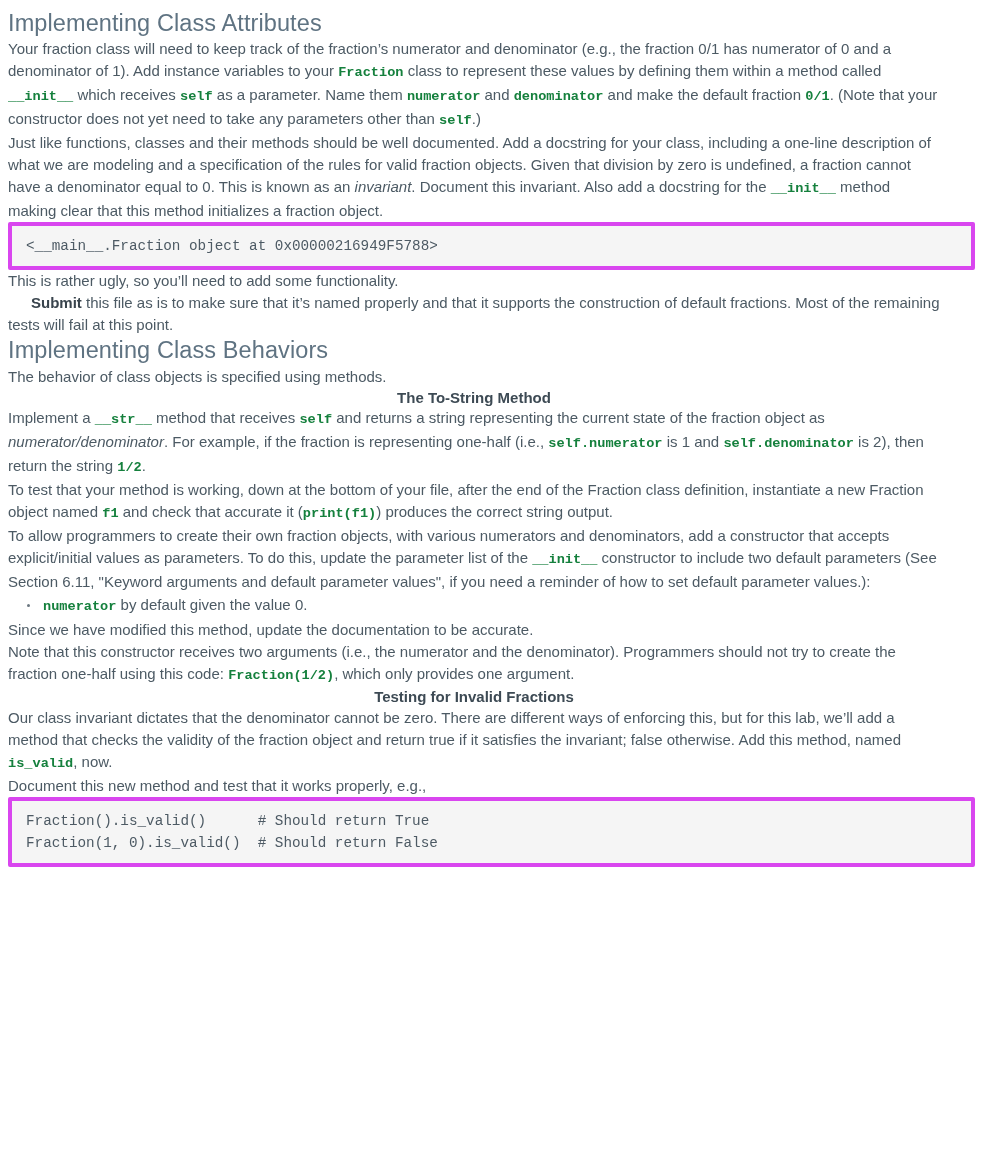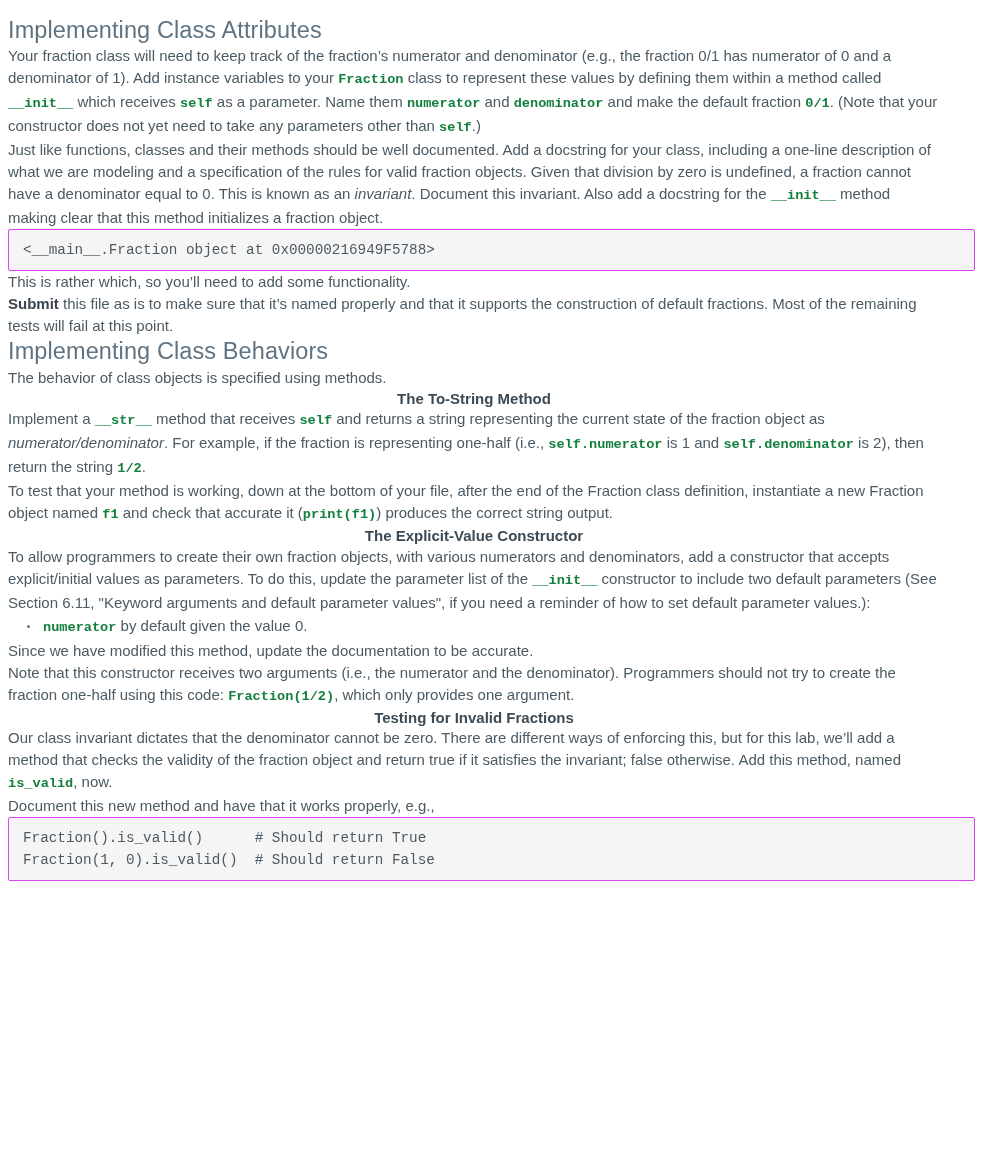--- a/index.html
+++ b/index.html
@@ -11,21 +11,21 @@
   body {
     width: 990px;
     min-height: 1160px;
     font-family: "Liberation Sans", sans-serif;
     color: #48555f;
     -webkit-font-smoothing: antialiased;
   }
   .page {
     width: 956px;
     box-sizing: border-box;
-    padding: 16px 16px 0 8px;
+    padding: 9px 16px 0 8px;
   }
   h2.section-heading {
     font-size: 23.5px;
     font-weight: 400;
     color: #5f7382;
     margin: 0;
     padding: 0;
     line-height: 1.25;
     letter-spacing: 0.1px;
   }
@@ -56,28 +56,29 @@
     font-size: 13.6px;
     color: #15803d;
     letter-spacing: 0px;
   }
   em, .ital {
     font-style: italic;
   }
   strong, .bold {
     font-weight: 700;
     color: #39444d;
+    margin-left: 23px;
   }
   pre.code-block {
     font-family: "Liberation Mono", "DejaVu Sans Mono", monospace;
     font-size: 14.3px;
     line-height: 22px;
     color: #4d5a64;
     background: #f5f5f5;
-    border: 1px solid #d946ef;
+    border: 4px solid #d946ef;
     border-radius: 2px;
     margin: 0;
     padding: 9px 14px;
     white-space: pre;
     overflow: hidden;
     box-sizing: border-box;
     width: 967px;
     font-weight: 400;
   }
   ul.bullets {
@@ -105,33 +106,32 @@
 </style>
 </head>
 <body>
 
 <div class="page">
   <div id="content-root">
       <h2 class="section-heading sp-after-h2">Implementing Class Attributes</h2>
       <p class="para sp-para"><span>Your fraction class will need to keep track of the fraction’s numerator and denominator (e.g., the fraction 0/1 has numerator of 0 and a denominator of 1). Add instance variables to your </span><code class="mono">Fraction</code><span> class to represent these values by defining them within a method called </span><code class="mono">__init__</code><span> which receives </span><code class="mono">self</code><span> as a parameter. Name them </span><code class="mono">numerator</code><span> and </span><code class="mono">denominator</code><span> and make the default fraction </span><code class="mono">0/1</code><span>. (Note that your constructor does not yet need to take any parameters other than </span><code class="mono">self</code><span>.)</span></p>
       <p class="para sp-para"><span>Just like functions, classes and their methods should be well documented. Add a docstring for your class, including a one-line description of what we are modeling and a specification of the rules for valid fraction objects. Given that division by zero is undefined, a fraction cannot have a denominator equal to 0. This is known as an </span><em class="ital">invariant</em><span>. Document this invariant. Also add a docstring for the </span><code class="mono">__init__</code><span> method making clear that this method initializes a fraction object.</span></p>
       <pre class="code-block sp-para">&lt;__main__.Fraction object at 0x00000216949F5788&gt;</pre>
-      <p class="para sp-para"><span>This is rather which, so you’ll need to add some functionality.</span></p>
+      <p class="para sp-para"><span>This is rather ugly, so you’ll need to add some functionality.</span></p>
       <p class="para sp-para"><strong class="bold">Submit</strong><span> this file as is to make sure that it’s named properly and that it supports the construction of default fractions. Most of the remaining tests will fail at this point.</span></p>
       <h2 class="section-heading sp-after-h2 sp-before-h2">Implementing Class Behaviors</h2>
       <p class="para sp-para"><span>The behavior of class objects is specified using methods.</span></p>
       <h3 class="sub-heading sp-after-h3 sp-before-h3">The To-String Method</h3>
       <p class="para sp-para"><span>Implement a </span><code class="mono">__str__</code><span> method that receives </span><code class="mono">self</code><span> and returns a string representing the current state of the fraction object as </span><em class="ital">numerator/denominator</em><span>. For example, if the fraction is representing one-half (i.e., </span><code class="mono">self.numerator</code><span> is 1 and </span><code class="mono">self.denominator</code><span> is 2), then return the string </span><code class="mono">1/2</code><span>.</span></p>
       <p class="para sp-para"><span>To test that your method is working, down at the bottom of your file, after the end of the Fraction class definition, instantiate a new Fraction object named </span><code class="mono">f1</code><span> and check that accurate it (</span><code class="mono">print(f1)</code><span>) produces the correct string output.</span></p>
-      <h3 class="sub-heading sp-after-h3 sp-before-h3">The Explicit-Value Constructor</h3>
       <p class="para sp-para"><span>To allow programmers to create their own fraction objects, with various numerators and denominators, add a constructor that accepts explicit/initial values as parameters. To do this, update the parameter list of the </span><code class="mono">__init__</code><span> constructor to include two default parameters (See Section 6.11, "Keyword arguments and default parameter values", if you need a reminder of how to set default parameter values.):</span></p>
       <ul class="bullets sp-para">
         <li><code class="mono">numerator</code><span> by default given the value 0.</span></li>
       </ul>
       <p class="para sp-para"><span>Since we have modified this method, update the documentation to be accurate.</span></p>
       <p class="para sp-para"><span>Note that this constructor receives two arguments (i.e., the numerator and the denominator). Programmers should not try to create the fraction one-half using this code: </span><code class="mono">Fraction(1/2)</code><span>, which only provides one argument.</span></p>
       <h3 class="sub-heading sp-after-h3 sp-before-h3">Testing for Invalid Fractions</h3>
       <p class="para sp-para"><span>Our class invariant dictates that the denominator cannot be zero. There are different ways of enforcing this, but for this lab, we’ll add a method that checks the validity of the fraction object and return true if it satisfies the invariant; false otherwise. Add this method, named </span><code class="mono">is_valid</code><span>, now.</span></p>
-      <p class="para sp-para"><span>Document this new method and have that it works properly, e.g.,</span></p>
+      <p class="para sp-para"><span>Document this new method and test that it works properly, e.g.,</span></p>
       <pre class="code-block sp-para">Fraction().is_valid()      # Should return True
 Fraction(1, 0).is_valid()  # Should return False</pre>
     </div>
 </div>
 
 </body></html>

